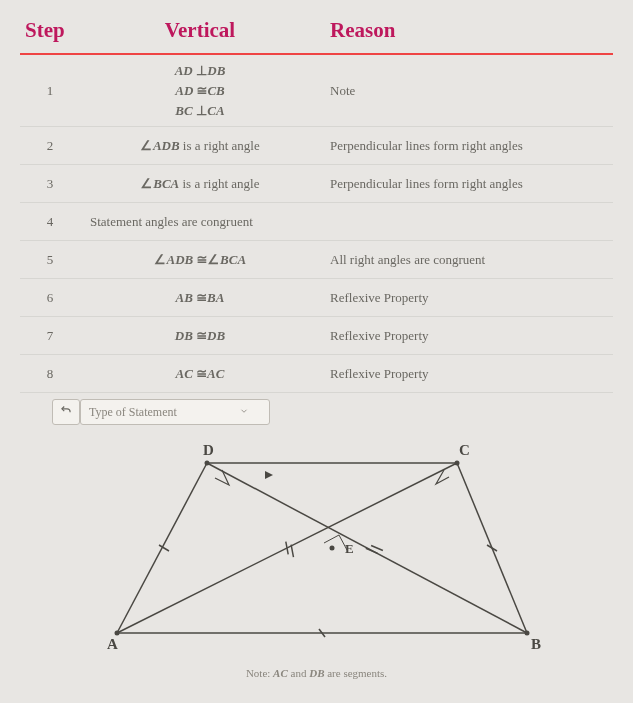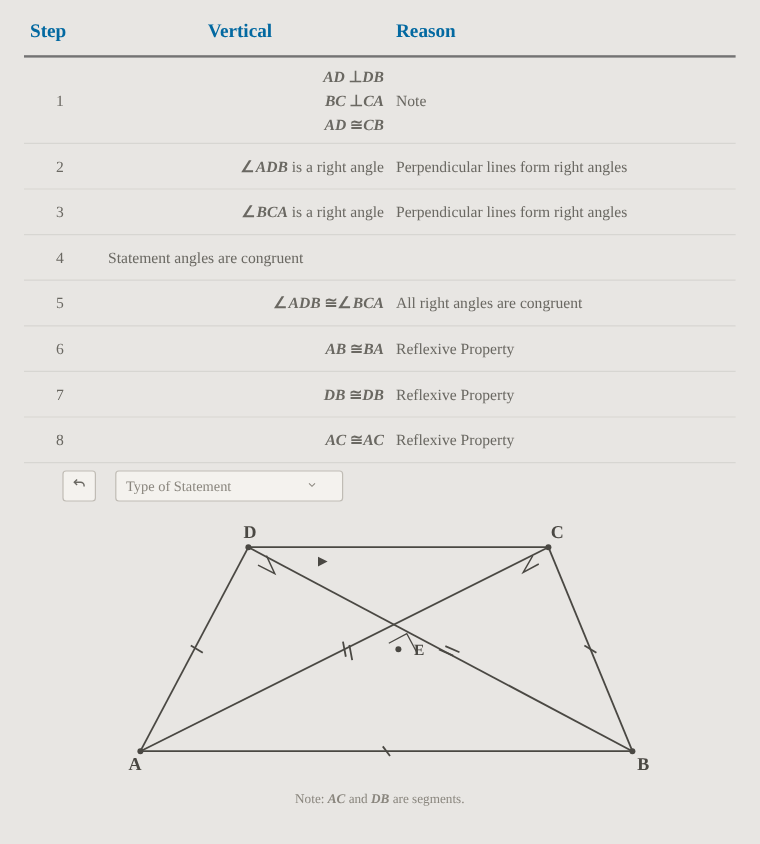--- a/index.html
+++ b/index.html
@@ -9,49 +9,49 @@
     color: #5a5852;
     width: 633px;
     height: 703px;
     overflow: hidden;
     padding: 10px 20px 0 20px;
   }
   .proof-table { width: 100%; }
   .header-row {
     display: flex;
     font-weight: bold;
-    font-size: 16px;
-    color: #0369a1;
+    font-size: 21px;
+    color: #be185d;
     padding: 8px 0 10px 0;
-    border-bottom: 2px solid #737373;
+    border-bottom: 2px solid #ef4444;
   }
   .col-step { width: 60px; padding-left: 5px; }
   .col-statement { width: 240px; text-align: center; }
   .col-reason { flex: 1; padding-left: 10px; }
   .row {
     display: flex;
     align-items: center;
     border-bottom: 1px solid rgba(150,148,143,0.2);
     min-height: 38px;
     font-size: 13px;
     color: #6a6862;
   }
   .row.tall { min-height: 72px; }
   .step-num { width: 60px; text-align: center; font-size: 13px; }
-  .statement-cell { width: 240px; text-align: right; }
+  .statement-cell { width: 240px; text-align: center; }
   .statement-line { padding: 2px 0; }
   .reason-cell { flex: 1; padding-left: 10px; }
   .math { font-style: italic; font-family: 'Times New Roman', serif; font-weight: 600; }
   .angle::before { content: "\2220"; font-style: normal; margin-right: 1px; }
   .perp::after { content: " \22A5 "; font-style: normal; }
   .cong::after { content: " \2245 "; font-style: normal; }
   .selector-row {
     display: flex;
     padding: 6px 0 0 32px;
-    gap: 16px;
+    gap: 0;
   }
   .undo-btn {
     width: 28px; height: 26px;
     background: #f4f2ee;
     border: 1px solid #c0bcb5;
     border-radius: 3px;
     display: flex; align-items: center; justify-content: center;
     color: #6a6862;
   }
   .type-select {
@@ -88,22 +88,22 @@
   <div class="header-row">
     <div class="col-step">Step</div>
     <div class="col-statement">Vertical</div>
     <div class="col-reason">Reason</div>
   </div>
   <div id="rows-container">
       <div class="row tall">
         <div class="step-num">1</div>
         <div class="statement-cell">
           <div class="statement-line"><span class="math perp">AD</span><span class="math">DB</span></div>
+          <div class="statement-line"><span class="math cong">AD</span><span class="math">CB</span></div>
           <div class="statement-line"><span class="math perp">BC</span><span class="math">CA</span></div>
-          <div class="statement-line"><span class="math cong">AD</span><span class="math">CB</span></div>
         </div>
         <div class="reason-cell">Note</div>
       </div>
       <div class="row">
         <div class="step-num">2</div>
         <div class="statement-cell">
           <div class="statement-line"><span class="math angle">ADB</span><span> is a right angle</span></div>
         </div>
         <div class="reason-cell">Perpendicular lines form right angles</div>
       </div>

